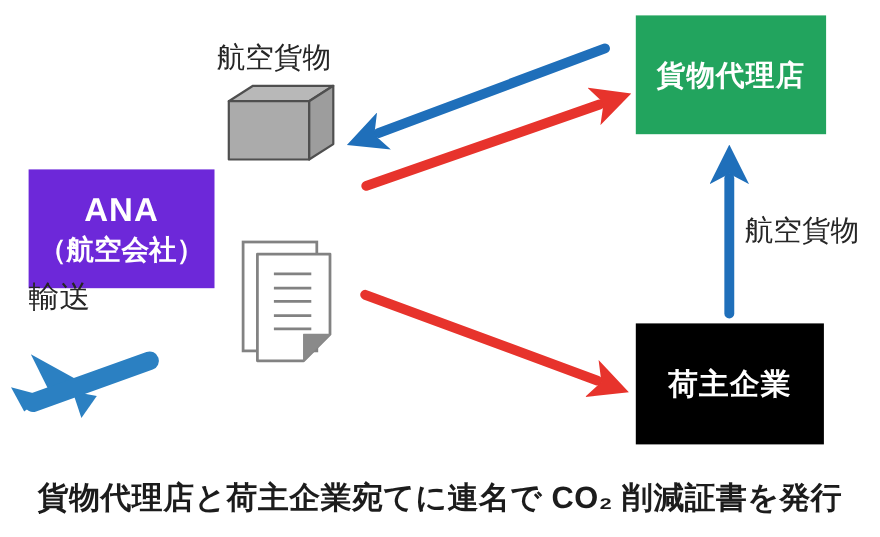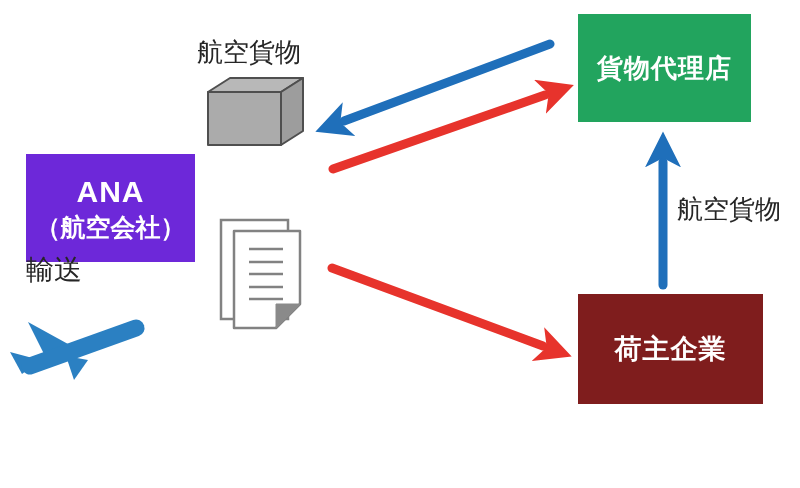--- a/index.html
+++ b/index.html
@@ -14,21 +14,21 @@
   .node{
     position:absolute;
     display:flex;flex-direction:column;
     align-items:center;justify-content:center;
     color:#ffffff;font-weight:bold;text-align:center;
   }
   .node-ana{left:26px;top:154px;width:169px;height:108px;background:#6d28d9;}
   .node-ana .l1{font-size:30px;line-height:1.3;letter-spacing:1px;}
   .node-ana .l2{font-size:25px;line-height:1.3;}
   .node-agency{left:578px;top:14px;width:173px;height:108px;background:#22a45e;font-size:26px;letter-spacing:1px;}
-  .node-shipper{left:578px;top:294px;width:185px;height:110px;background:#7f1d1d;font-size:27px;letter-spacing:1px;}
+  .node-shipper{left:578px;top:294px;width:171px;height:110px;background:#000000;font-size:27px;letter-spacing:1px;}
   .label{position:absolute;color:#262626;font-size:26px;white-space:nowrap;}
   .label-air-cargo-top{left:197px;top:35px;}
   .label-transport{left:26px;top:251px;width:169px;text-align:left;font-size:28px;}
   .label-air-cargo-right{left:677px;top:192px;}
   .label-co2{left:176px;top:341px;font-size:28px;color:#e7332c;}
   .caption{
     position:absolute;left:0;top:434px;width:800px;
     text-align:center;font-weight:bold;font-size:28px;
     letter-spacing:0.5px;color:#1c1c1c;white-space:nowrap;
   }
@@ -92,13 +92,14 @@
 
   <div class="label label-transport">輸送</div>
 
   <div class="node node-agency">貨物代理店</div>
 
   <div class="node node-shipper">荷主企業</div>
 
   <div class="label label-air-cargo-right">航空貨物</div>
 
 
+  <div class="caption">貨物代理店と荷主企業宛てに連名で CO₂ 削減証書を発行</div>
 </div>
 
 </body></html>

